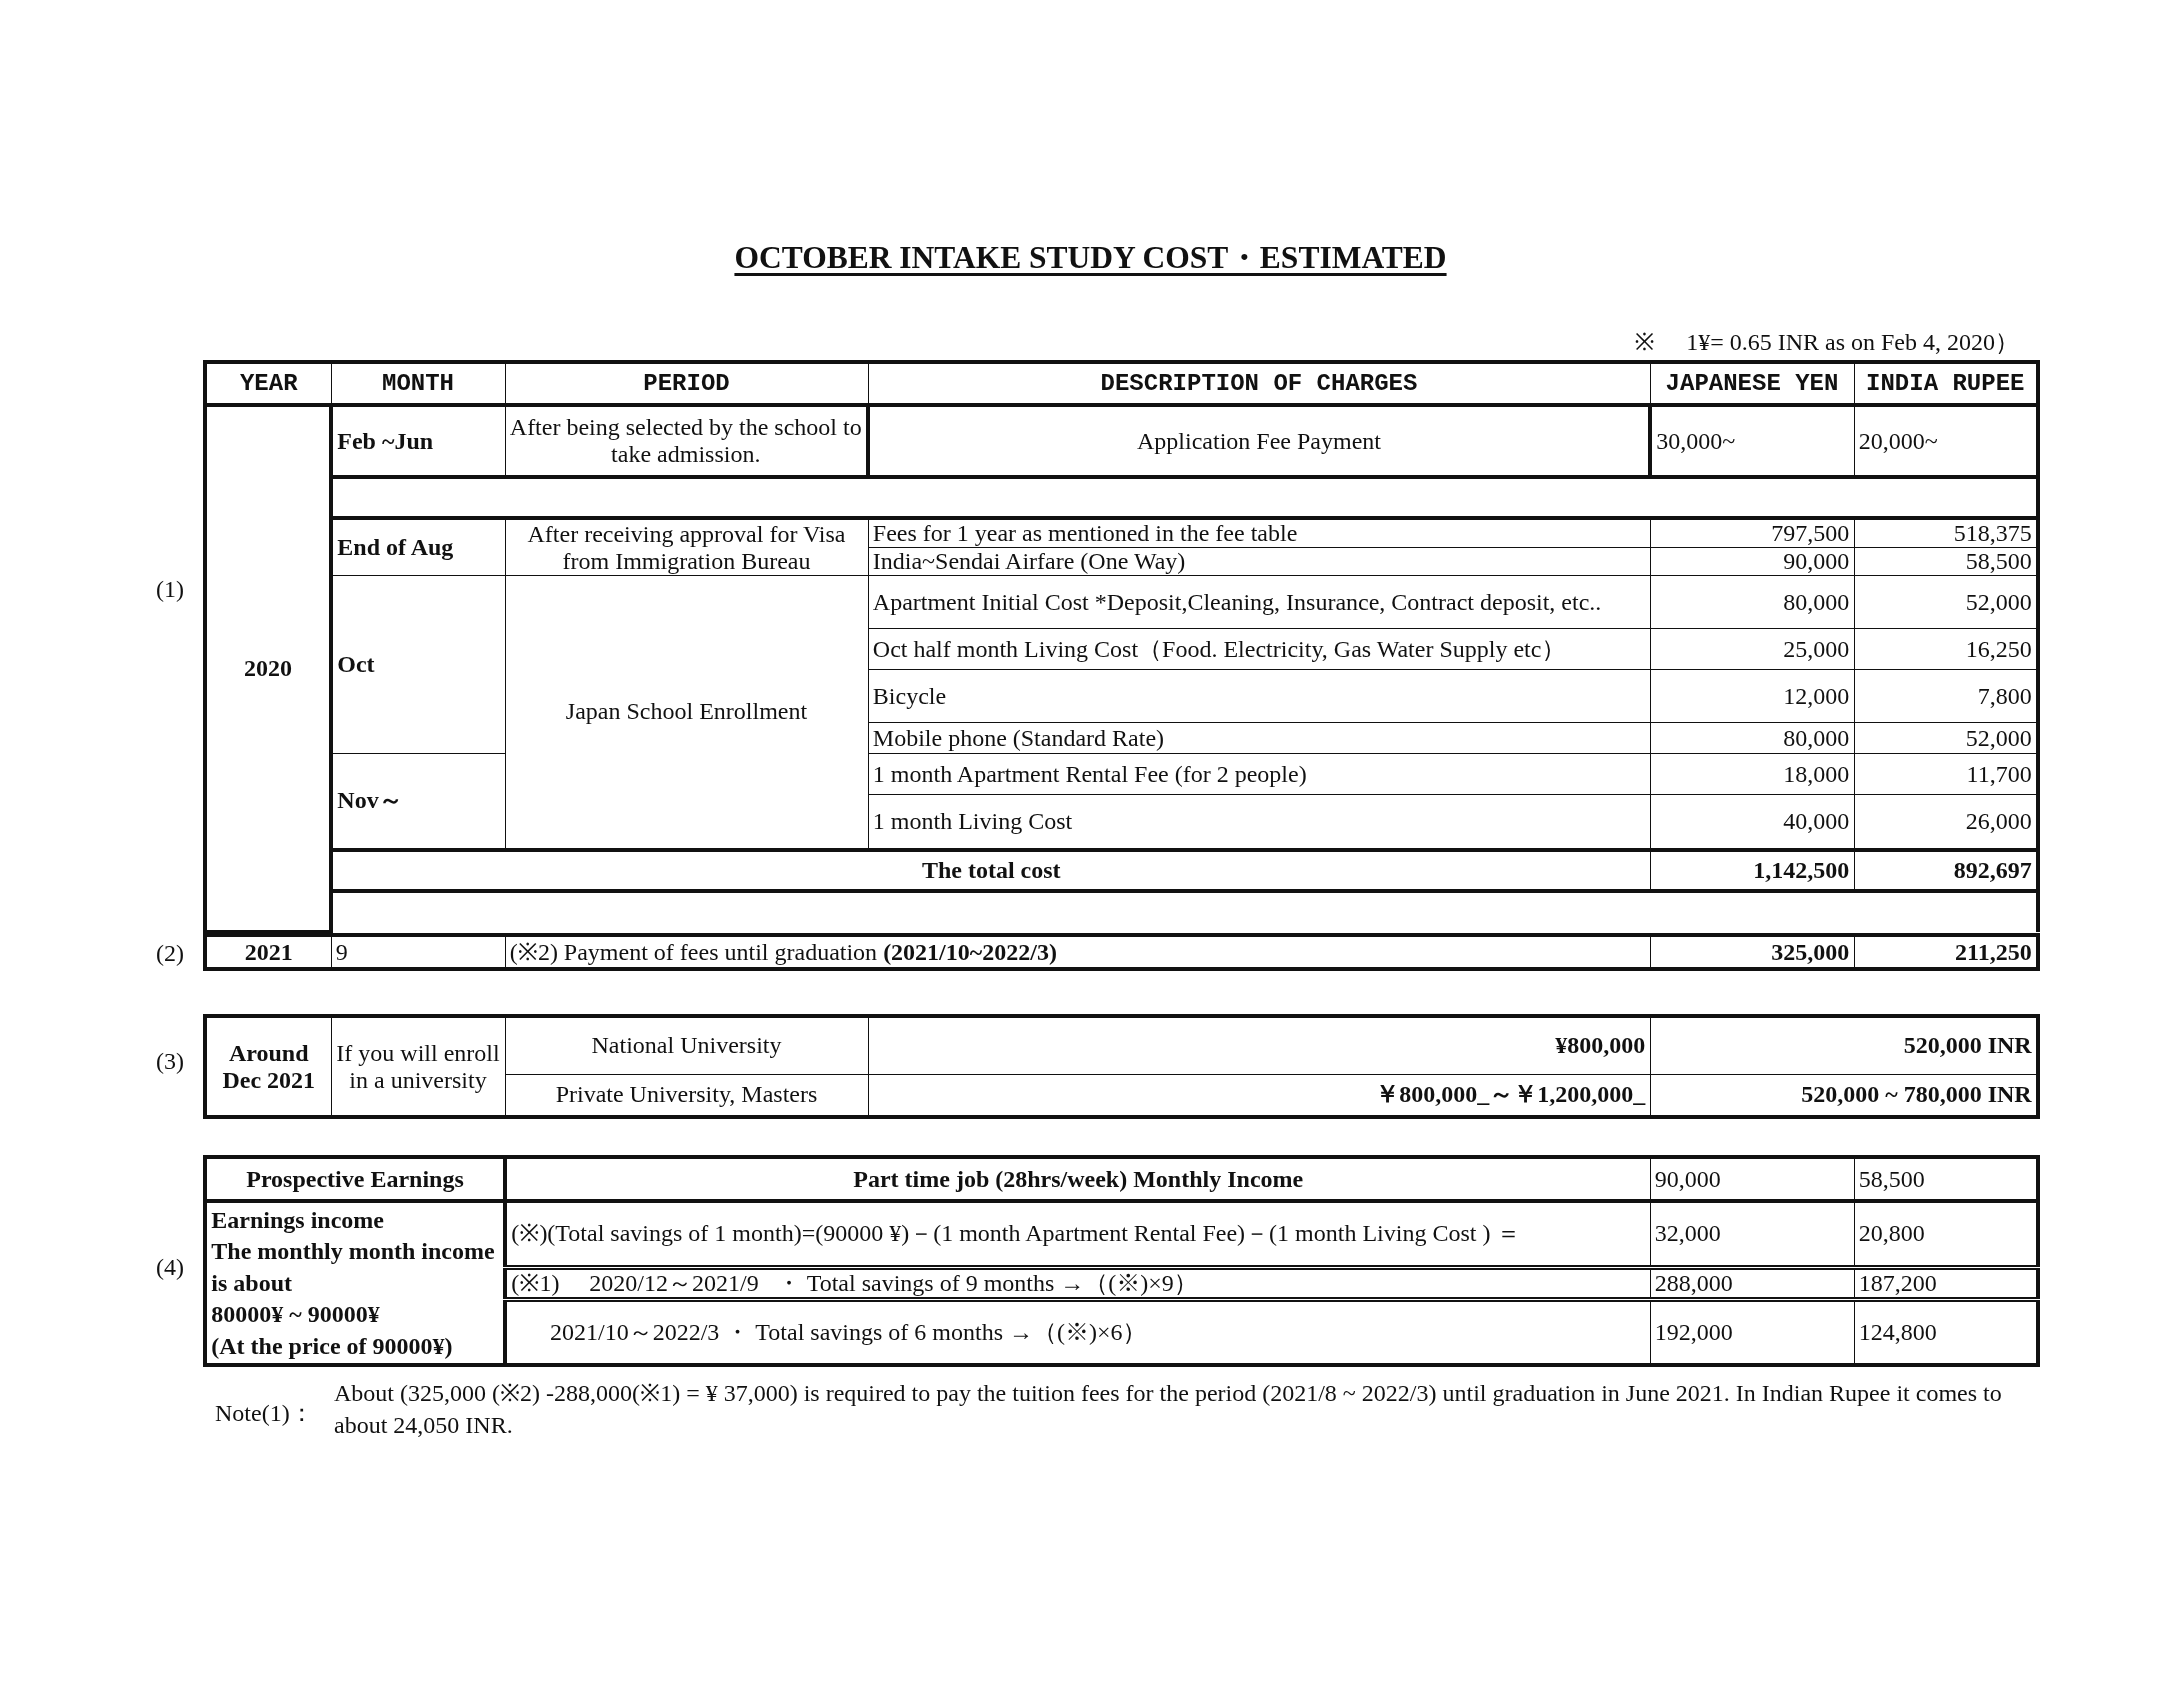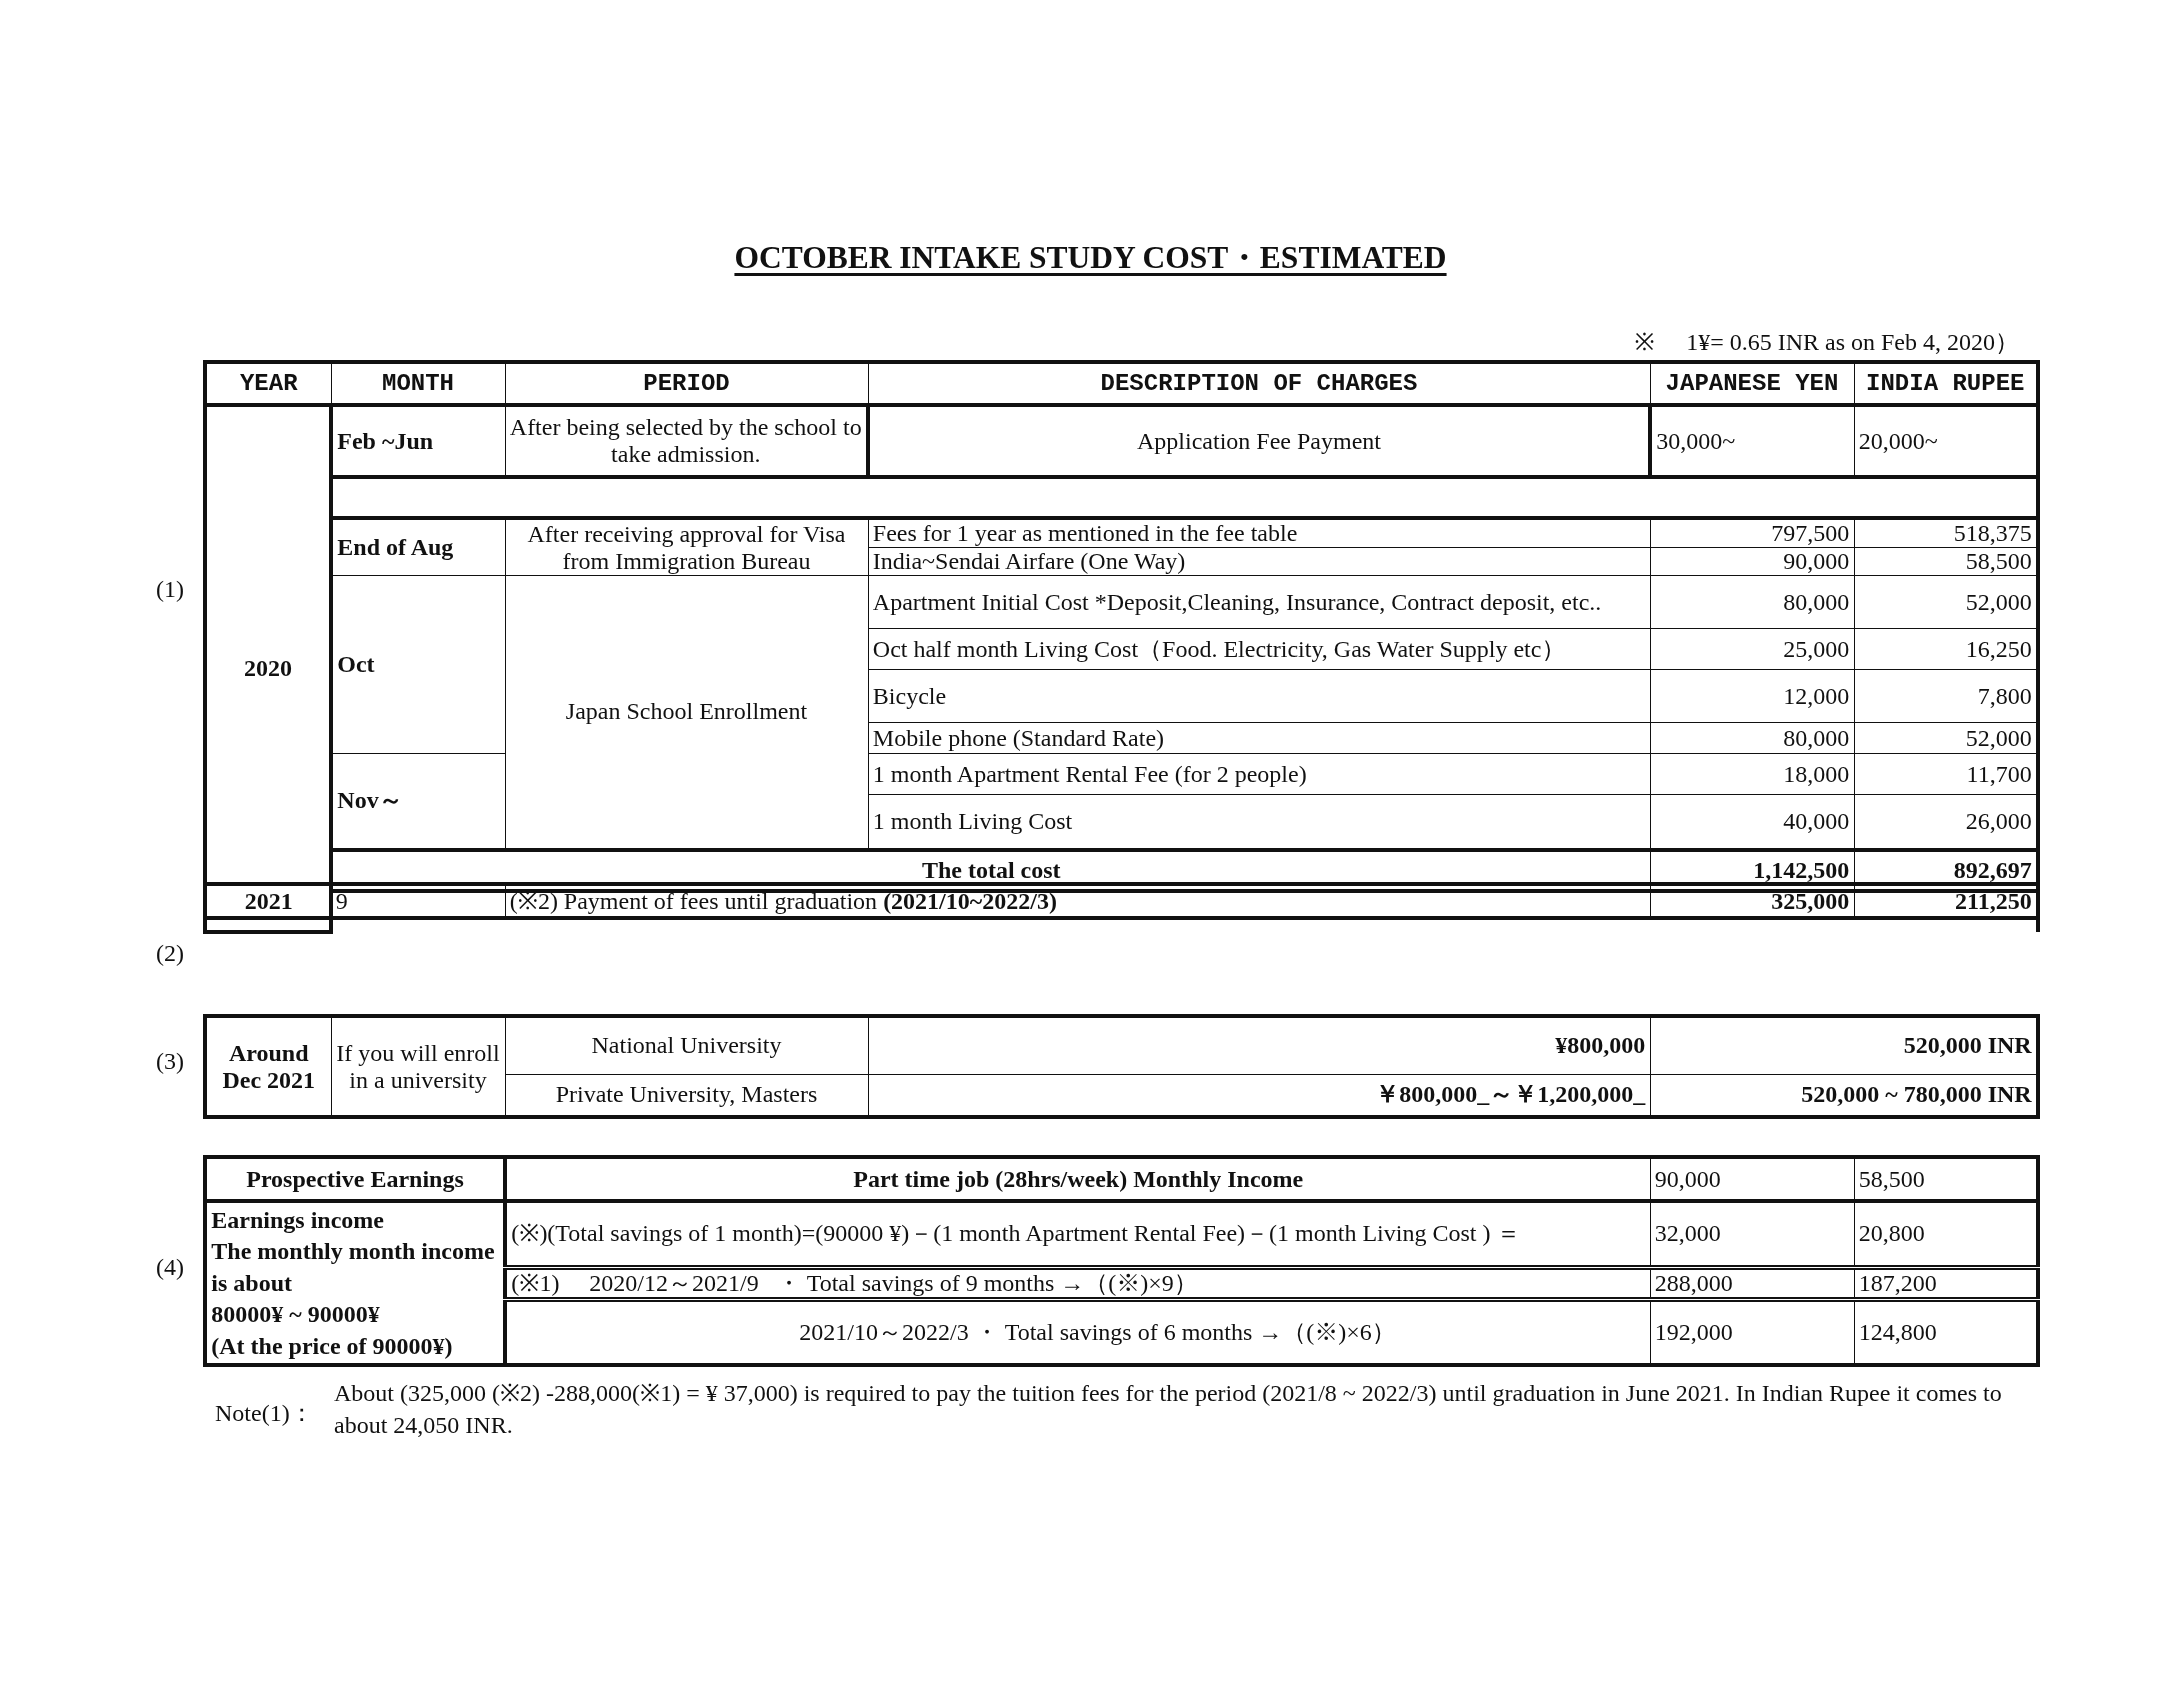--- a/index.html
+++ b/index.html
@@ -117,21 +117,21 @@
     <td class="r b thick-t thick-b">1,142,500</td>
     <td class="r b thick-t thick-b thick-r">892,697</td>
   </tr>
   <tr style="height:41px">
     <td colspan="5" class="thick-b thick-l thick-r" style="border-bottom:none;"></td>
   </tr>
 </tbody>
   </table>
 
 <div class="abs sec-label" style="left:156px; top:940px;">(2)</div>
-<table style="left:203px; top:882px; width:1833px;">
+<table style="left:203px; top:933px; width:1833px;">
   <colgroup>
     <col style="width:126px">
       <col style="width:174px">
       <col style="width:1145px">
       <col style="width:204px">
       <col style="width:184px">
   </colgroup>
   <tbody>
       <tr style="height:34px">
     <td class="c b thick-t thick-b thick-l">2021</td>
@@ -194,21 +194,21 @@
     <td class="l thick-l">(※)(Total savings of 1 month)=(90000 ¥)－(1 month Apartment Rental Fee)－(1 month Living Cost ) ＝</td>
     <td class="l">32,000</td>
     <td class="l thick-r">20,800</td>
   </tr>
   <tr style="height:29px">
     <td class="l dbl-t thick-l" style="white-space:pre;">(※1)     2020/12～2021/9   ・ Total savings of 9 months →（(※)×9）</td>
     <td class="l dbl-t">288,000</td>
     <td class="l dbl-t thick-r">187,200</td>
   </tr>
   <tr style="height:66px">
-    <td class="l dbl-t thick-b thick-l" style="padding-left:43px;text-align:center;">2021/10～2022/3   ・ Total savings of 6 months →（(※)×6）</td>
+    <td class="l dbl-t thick-b thick-l" style="padding-left:43px;">2021/10～2022/3   ・ Total savings of 6 months →（(※)×6）</td>
     <td class="l dbl-t thick-b">192,000</td>
     <td class="l dbl-t thick-b thick-r">124,800</td>
   </tr>
 </tbody>
   </table>
 
 <div class="abs note-label">Note(1)：</div>
 <div class="abs note-text">About (325,000 (※2)   -288,000(※1)  = ¥ 37,000) is required to pay the tuition fees for the period (2021/8 ~ 2022/3) until graduation in June 2021. In Indian Rupee it comes to about 24,050 INR.</div>
 
 

